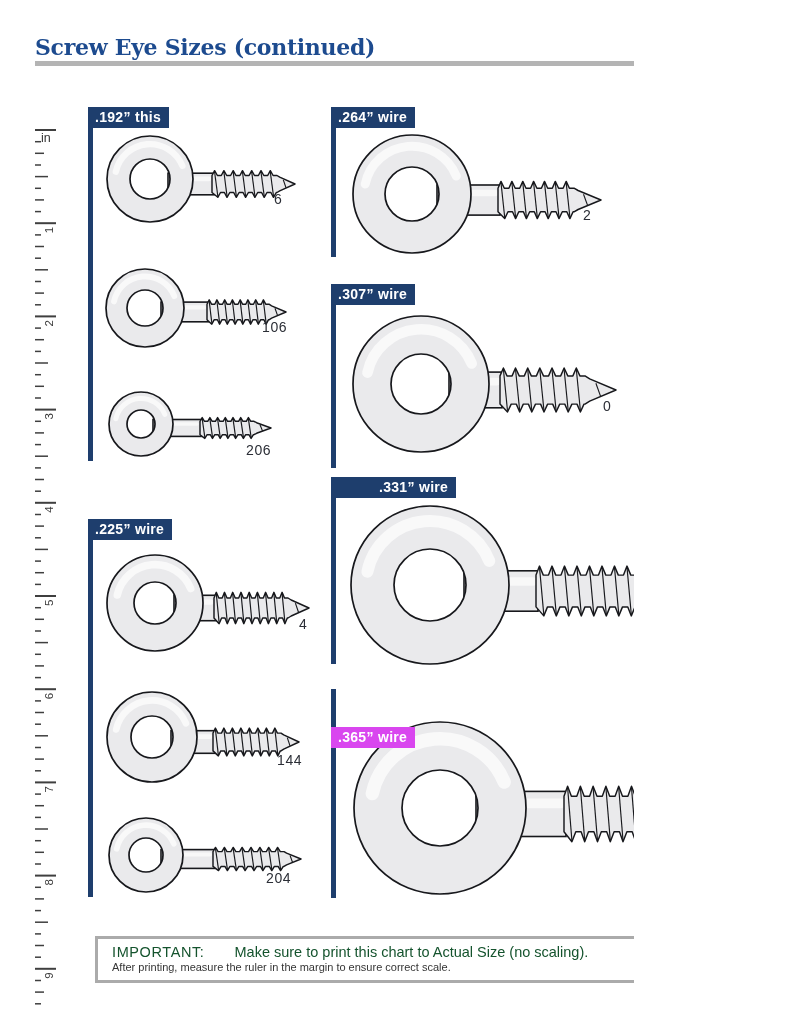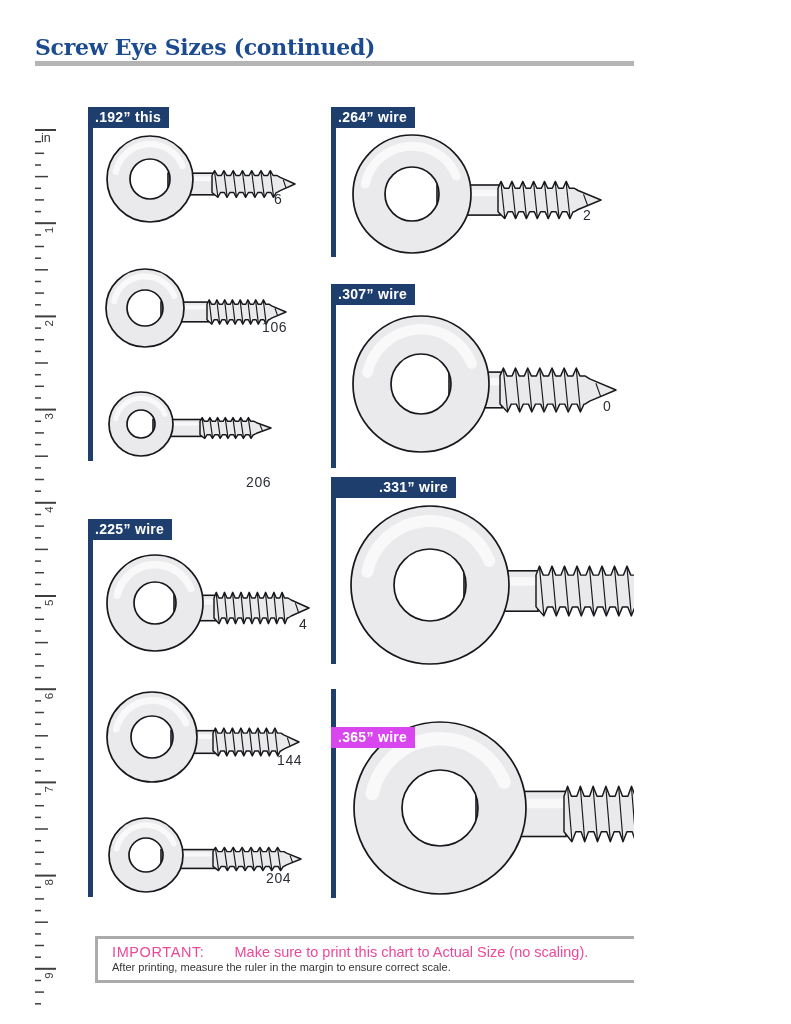--- a/index.html
+++ b/index.html
@@ -11,21 +11,21 @@
   #rulers{position:absolute;left:0;top:0;width:791px;height:1024px;}
   .rnum{font-family:"Liberation Sans",sans-serif;font-size:11.5px;fill:#3a3a3a;}
   .runit{font-family:"Liberation Sans",sans-serif;font-size:12.5px;fill:#333333;}
   .wire-box{position:absolute;z-index:3;color:#ffffff;font-weight:bold;font-size:14px;
         letter-spacing:.3px;padding:2px 8px 3px 7px;white-space:nowrap;}
   .wire-line{position:absolute;width:5px;z-index:2;}
   .screw{position:absolute;overflow:visible;}
   .screw-label{position:absolute;font-size:14px;color:#2b2e36;letter-spacing:.6px;white-space:nowrap;}
   .notice{position:absolute;left:95px;top:936px;width:607px;height:47px;box-sizing:border-box;
         border:3px solid #ababab;background:#ffffff;padding:5px 12px 0 14px;}
-  .notice-line1{margin:0;font-size:14.5px;color:#ec4899;white-space:nowrap;}
+  .notice-line1{margin:0;font-size:14.5px;color:#14532d;white-space:nowrap;}
   .notice-heading{display:inline-block;margin-right:30px;letter-spacing:.6px;}
   .notice-line2{margin:1px 0 0 0;font-size:11px;color:#353535;white-space:nowrap;}
 </style>
 </head>
 <body>
 
 <div class="page">
   <h1 class="page-title">Screw Eye Sizes (continued)</h1>
   <div class="title-rule"></div>
 
@@ -428,21 +428,21 @@
         <path d="M 200 421.3 L 202.2 417.6 L 204.5 421.3 L 207.7 421.3 L 209.9 417.6 L 212.2 421.3 L 215.4 421.3 L 217.6 417.6 L 219.9 421.3 L 223.1 421.3 L 225.3 417.6 L 227.6 421.3 L 230.9 421.3 L 233 417.6 L 235.3 421.3 L 238.6 421.3 L 240.7 417.6 L 243 421.3 L 246.3 421.3 L 248.4 417.6 L 250.8 421.3 L 254 421.3 L 256.6 422.7 L 271 428 L 256.6 433.3 L 254 434.7 L 253.4 434.7 L 251.1 438.4 L 248.9 434.7 L 245.7 434.7 L 243.4 438.4 L 241.2 434.7 L 238 434.7 L 235.6 438.4 L 233.5 434.7 L 230.2 434.7 L 227.9 438.4 L 225.8 434.7 L 222.5 434.7 L 220.2 438.4 L 218.1 434.7 L 214.8 434.7 L 212.5 438.4 L 210.3 434.7 L 207.1 434.7 L 204.8 438.4 L 200 434.7 Z" fill="#eaeaec" stroke="#17181c" stroke-width="1.45" stroke-linejoin="round"></path>
         <line x1="202.2" y1="418.9" x2="204.8" y2="437.1" stroke="#17181c" stroke-width="1.15"></line>
         <line x1="209.9" y1="418.9" x2="212.5" y2="437.1" stroke="#17181c" stroke-width="1.15"></line>
         <line x1="217.6" y1="418.9" x2="220.2" y2="437.1" stroke="#17181c" stroke-width="1.15"></line>
         <line x1="225.3" y1="418.9" x2="227.9" y2="437.1" stroke="#17181c" stroke-width="1.15"></line>
         <line x1="233" y1="418.9" x2="235.6" y2="437.1" stroke="#17181c" stroke-width="1.15"></line>
         <line x1="240.7" y1="418.9" x2="243.4" y2="437.1" stroke="#17181c" stroke-width="1.15"></line>
         <line x1="248.4" y1="418.9" x2="251.1" y2="437.1" stroke="#17181c" stroke-width="1.15"></line>
         <line x1="260" y1="424.8" x2="262.5" y2="430.9" stroke="#17181c" stroke-width="1.1"></line>
       </svg>
-      <span class="screw-label" style="left: 246px; top: 442px; margin-top: 32px;">206</span>
+      <span class="screw-label" style="left: 246px; top: 442px;">206</span>
       <div class="wire-line" style="left: 88px; top: 519px; height: 378px; background: rgb(30, 62, 109);"></div>
       <div class="wire-box" style="left: 88px; top: 519px; background: rgb(30, 62, 109);">.225” wire</div>
       <svg class="screw" viewBox="101 549 214 108" style="left: 101px; top: 549px; width: 214px; height: 108px;">
         <rect x="174" y="595.3" width="42" height="25.4" fill="#eaeaec" stroke="#17181c" stroke-width="1.6"></rect>
         <line x1="184" y1="602.1" x2="211" y2="602.1" stroke="#ffffff" stroke-opacity="0.65" stroke-width="5.4" stroke-linecap="round"></line>
         <circle cx="155" cy="603" r="34.5" fill="none" stroke="#eaeaec" stroke-width="27"></circle>
         <circle cx="155" cy="603" r="48" fill="none" stroke="#17181c" stroke-width="1.7"></circle>
         <circle cx="155" cy="603" r="21" fill="none" stroke="#17181c" stroke-width="1.7"></circle>
         <path d="M 117.3 595 A 38.6 38.6 0 0 1 190.7 588.6" fill="none" stroke="#ffffff" stroke-opacity="0.7" stroke-width="7.6" stroke-linecap="round"></path>
         <path d="M 214 598 L 216.3 592.3 L 218.8 598 L 222.2 598 L 224.5 592.3 L 227 598 L 230.4 598 L 232.7 592.3 L 235.2 598 L 238.7 598 L 241 592.3 L 243.4 598 L 246.9 598 L 249.2 592.3 L 251.7 598 L 255.1 598 L 257.4 592.3 L 259.9 598 L 263.3 598 L 265.6 592.3 L 268.1 598 L 271.6 598 L 273.9 592.3 L 276.3 598 L 279.8 598 L 282.1 592.3 L 284.5 598 L 288 598 L 291.2 600 L 309 608 L 291.2 616 L 288 618 L 287.3 618 L 284.9 623.7 L 282.6 618 L 279.1 618 L 276.7 623.7 L 274.4 618 L 270.9 618 L 268.4 623.7 L 266.1 618 L 262.7 618 L 260.2 623.7 L 257.9 618 L 254.5 618 L 252 623.7 L 249.7 618 L 246.2 618 L 243.8 623.7 L 241.5 618 L 238 618 L 235.5 623.7 L 233.2 618 L 229.8 618 L 227.3 623.7 L 225 618 L 221.6 618 L 219.1 623.7 L 214 618 Z" fill="#eaeaec" stroke="#17181c" stroke-width="1.45" stroke-linejoin="round"></path>

